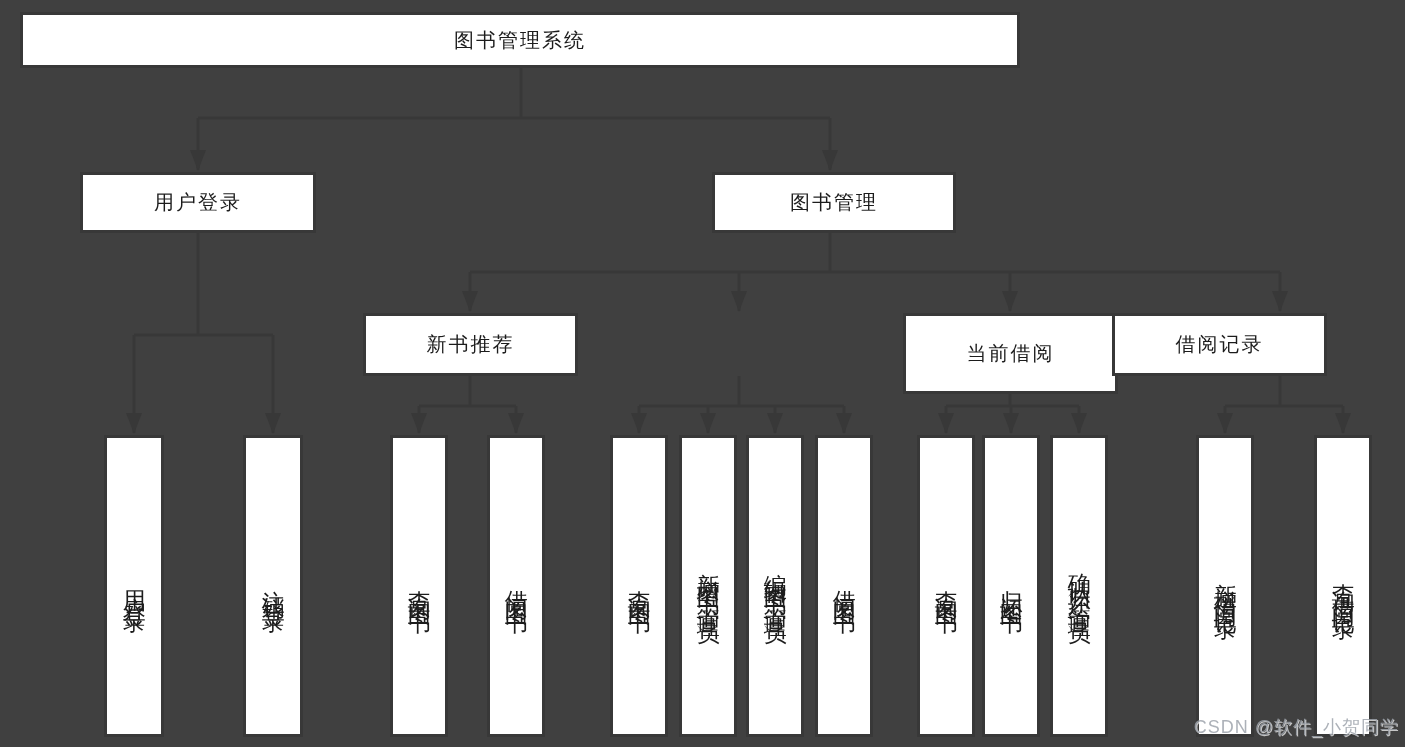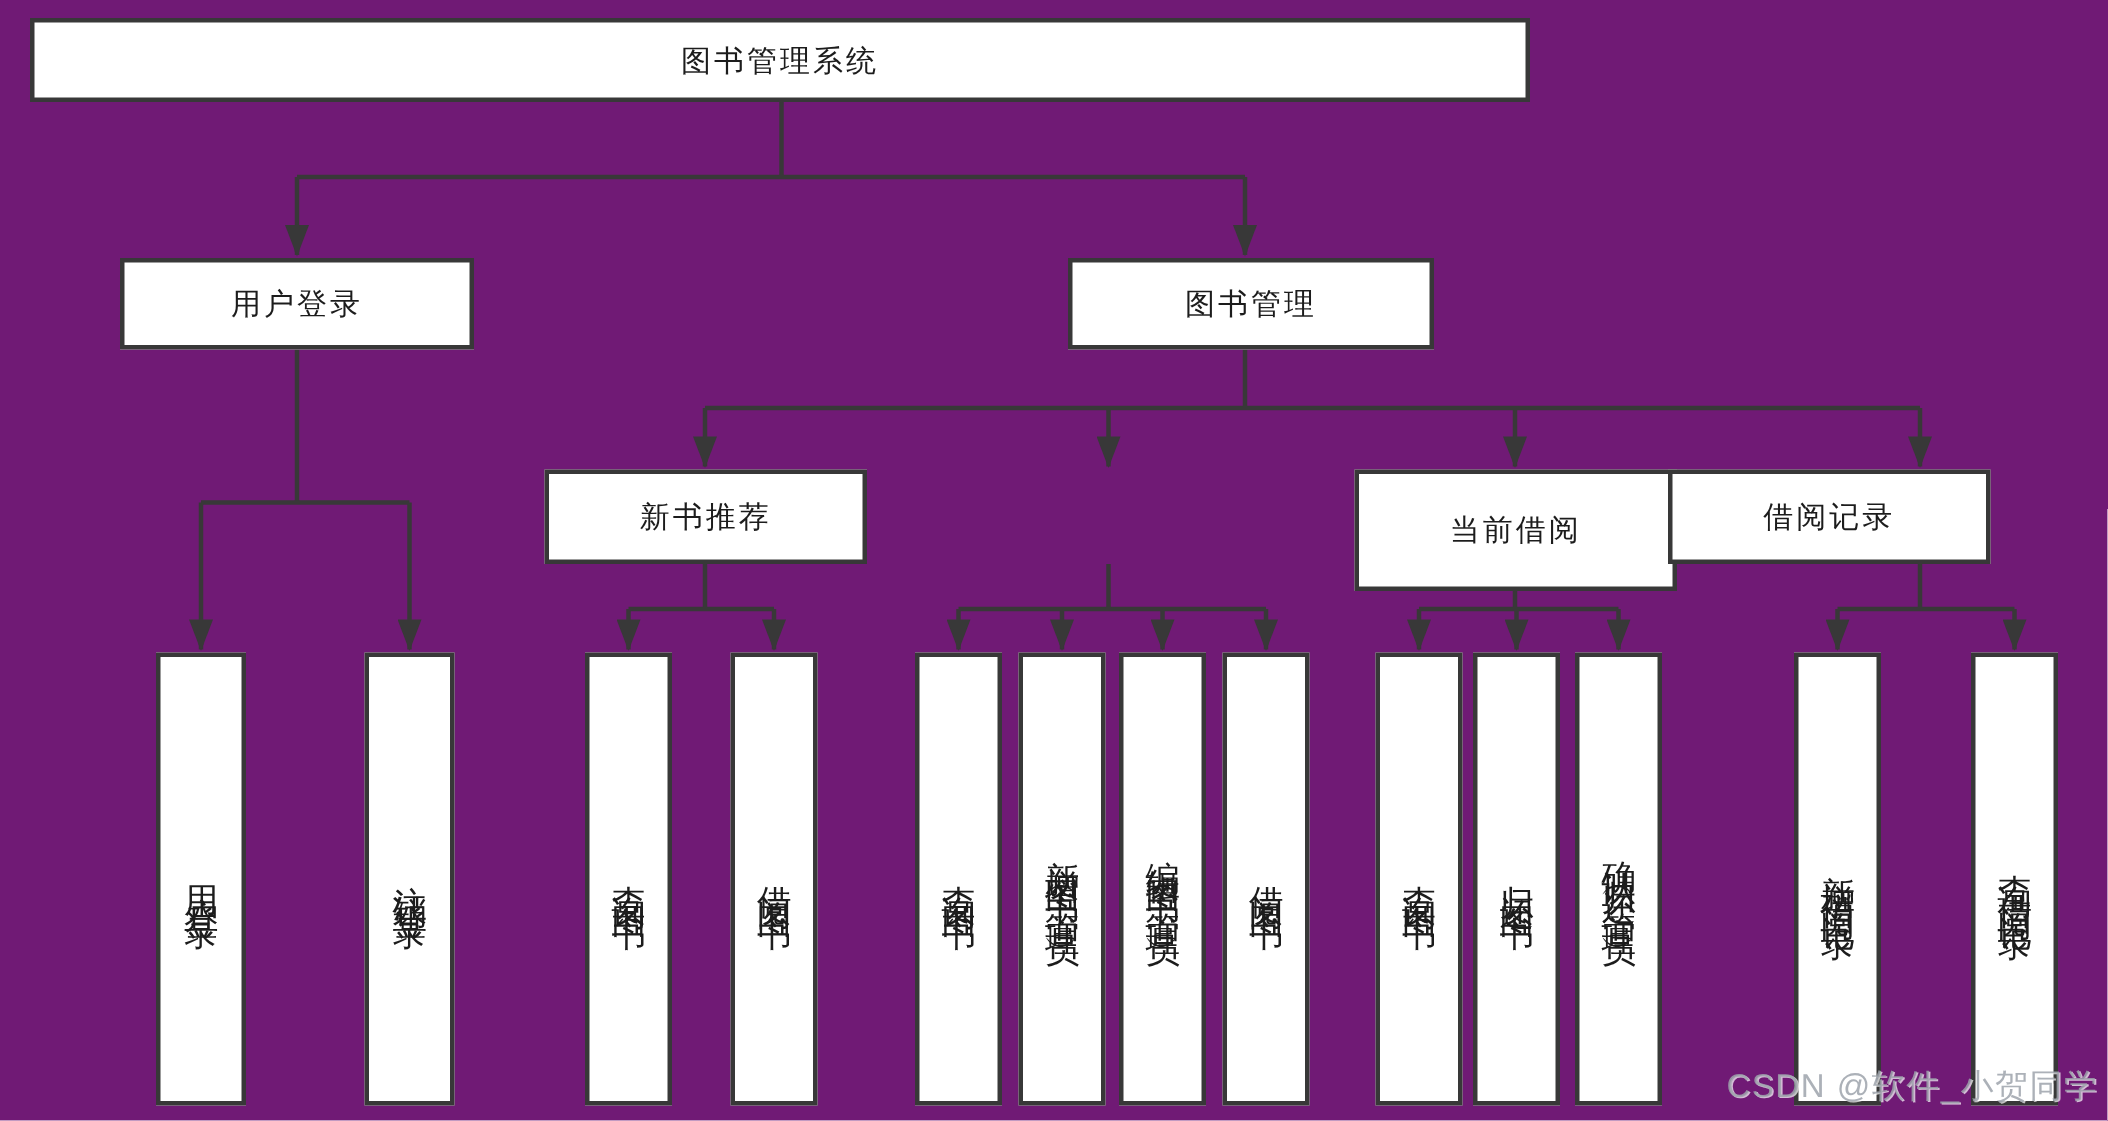--- a/index.html
+++ b/index.html
@@ -3,21 +3,21 @@
 <meta charset="utf-8">
 <style>
   * { margin: 0; padding: 0; box-sizing: border-box; }
   html, body { background: #ffffff; }
   body { font-family: "Liberation Sans", "DejaVu Sans", sans-serif; }
 
   #canvas {
     position: relative;
     width: 1405px;
     height: 747px;
-    background: #701a75;
+    background: #404040;
     overflow: hidden;
   }
 
   #connectors {
     position: absolute;
     left: 0; top: 0;
     width: 1405px; height: 747px;
   }
 
   .node {
@@ -65,21 +65,21 @@
   #leaf-cb-query   { left: 917px;  width: 58px; }
   #leaf-cb-return  { left: 982px;  width: 58px; }
   #leaf-cb-confirm { left: 1050px; width: 58px; }
   #leaf-br-add     { left: 1196px; width: 58px; }
   #leaf-br-query   { left: 1314px; width: 58px; }
 
   #watermark {
     position: absolute;
     right: 6px;
     bottom: 8px;
-    font-size: 22px;
+    font-size: 18px;
     color: rgba(158, 163, 171, 0.85);
     text-shadow: 1px 1px 0 rgba(255,255,255,0.7);
     letter-spacing: 1px;
     z-index: 5;
   }
 </style>
 </head>
 <body>
 
 <div id="canvas">

